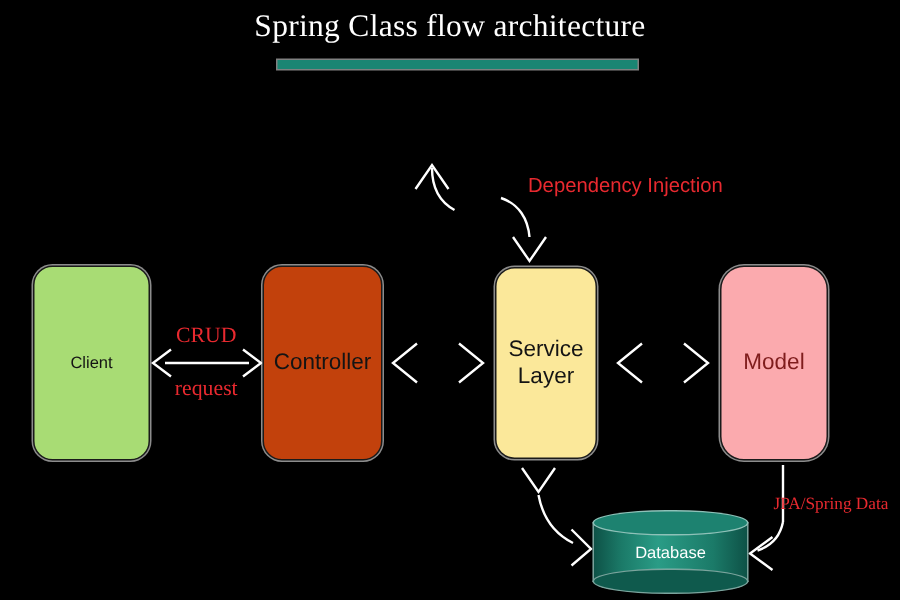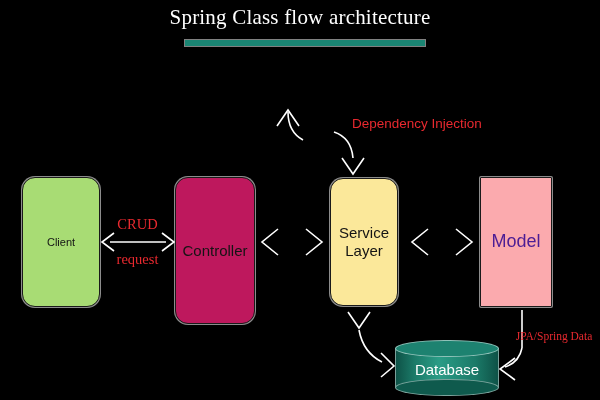--- a/index.html
+++ b/index.html
@@ -35,40 +35,40 @@
     font-size:15.5px;
   }
   #node-client{
     left:22px;top:177px;width:78px;height:130px;
     background:#a8dc74;
     border-radius:13px;
     color:#141414;
     font-size:11px;
   }
   #node-controller{
-    left:175px;top:177px;width:80px;height:147px;
-    background:#be185d;
+    left:175px;top:177px;width:80px;height:130px;
+    background:#c2410c;
     border-radius:13px;
     color:#141414;
     font-size:15px;
     justify-content:center;
   }
   #node-service{
     left:330px;top:178px;width:68px;height:128px;
     background:#fbe89a;
     border-radius:13px;
     color:#141414;
     font-size:15px;
   }
   #node-model{
     left:480px;top:177px;width:72px;height:130px;
     background:#fbaaae;
-    border-radius:1px;
-    color:#4c1d95;
-    font-size:18px;
+    border-radius:16px;
+    color:#7f1d1d;
+    font-size:15px;
   }
 
   
   #page-title{
     position:absolute;
     left:0;top:5px;width:600px;
     text-align:center;
     color:#ffffff;
     font-family:"Liberation Serif", serif;
     font-size:21px;
@@ -103,21 +103,21 @@
   #db-bottom{
     position:absolute;left:0;top:39px;width:104px;height:17px;
     background:#0f5a4d;
     border:1px solid rgba(255,255,255,0.45);
     border-radius:52px/9px;
     box-sizing:border-box;
   }
   #db-label{
     position:absolute;left:0;top:14px;width:104px;height:30px;
     display:flex;align-items:center;justify-content:center;
-    color:#ffffff;font-size:15px;
+    color:#ffffff;font-size:11px;
   }
 
   
   .edge-label{
     position:absolute;
     color:#e8292f;
     text-align:center;
     line-height:1.12;
     pointer-events:none;
     white-space:nowrap;

